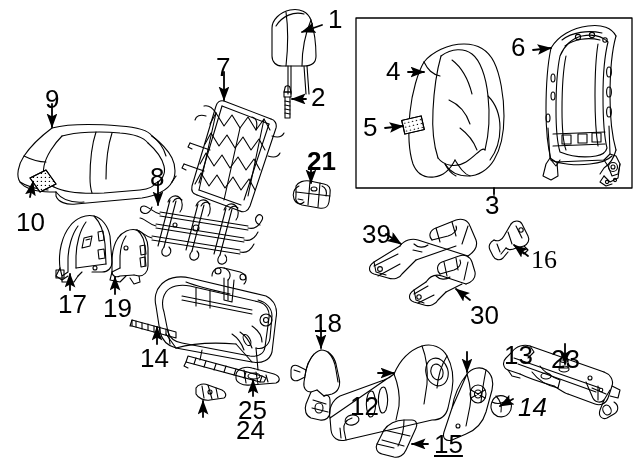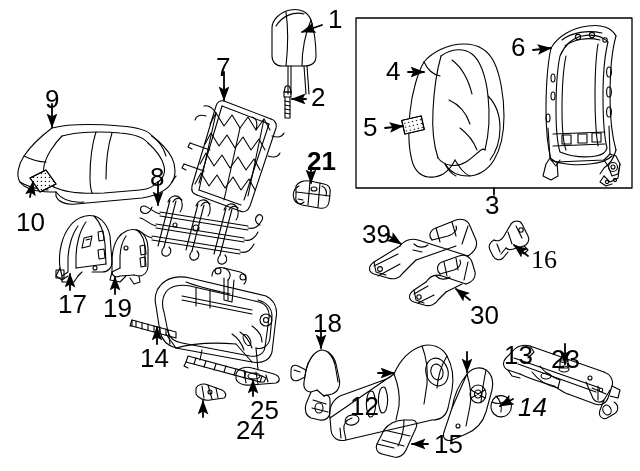--- a/index.html
+++ b/index.html
@@ -546,25 +546,25 @@
   <div class="lbl" style="left:363px;top:114px;">5</div>
   <div class="lbl" style="left:511px;top:34px;">6</div>
   <div class="lbl" style="left:216px;top:54px;">7</div>
   <div class="lbl" style="left:150px;top:164px;">8</div>
   <div class="lbl" style="left:45px;top:86px;">9</div>
   <div class="lbl" style="left:16px;top:209px;">10</div>
   <div class="lbl" style="left:140px;top:345px;">14</div>
   <div class="lbl" style="left:350px;top:360px;margin-top:33px;">12</div>
   <div class="lbl" style="left:456px;top:342px;margin-left:48px;">13</div>
   <div class="lbl" style="left:518px;top:394px;font-style:italic;">14</div>
-  <div class="lbl" style="left:434px;top:431px;">15</div>
+  <div class="lbl" style="left:434px;top:431px;text-decoration:underline;">15</div>
   <div class="lbl" style="left:531px;top:247px;font-family:Liberation Serif, serif;">16</div>
   <div class="lbl" style="left:58px;top:291px;">17</div>
   <div class="lbl" style="left:313px;top:310px;">18</div>
   <div class="lbl" style="left:103px;top:295px;">19</div>
   <div class="lbl" style="left:470px;top:302px;">30</div>
   <div class="lbl" style="left:307px;top:148px;font-weight:bold;">21</div>
   <div class="lbl" style="left:362px;top:221px;">39</div>
   <div class="lbl" style="left:551px;top:326px;margin-top:20px;">23</div>
   <div class="lbl" style="left:188px;top:417px;margin-left:48px;">24</div>
-  <div class="lbl" style="left:238px;top:397px;margin-left:12px;">25</div>
+  <div class="lbl" style="left:238px;top:397px;">25</div>
 
 </div>
 
 </body></html>

